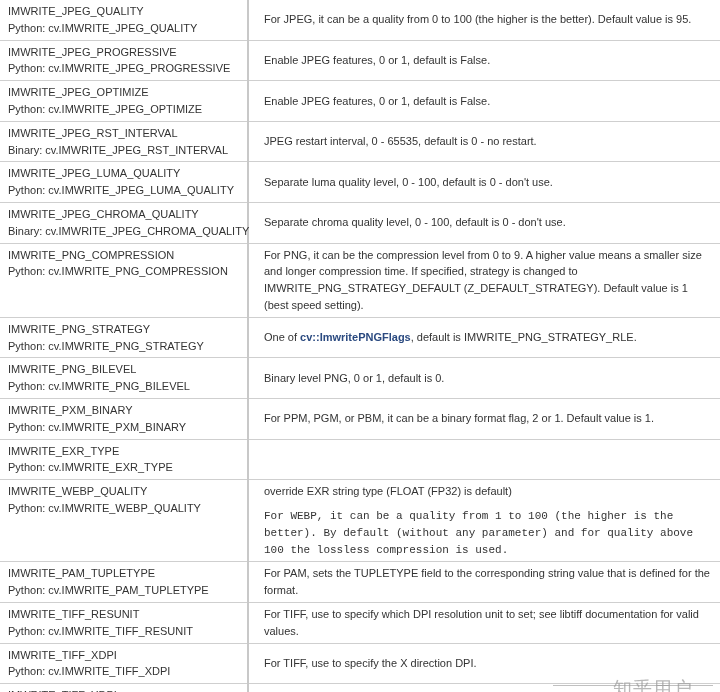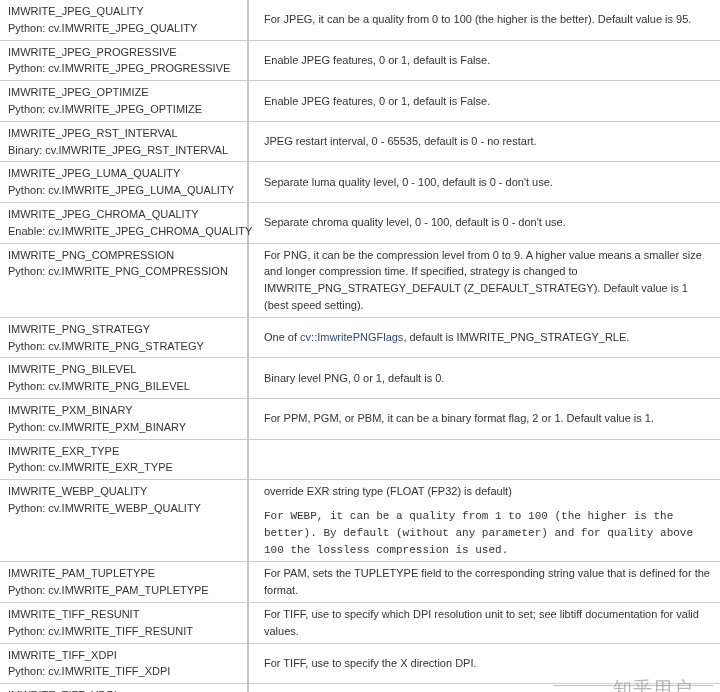--- a/index.html
+++ b/index.html
@@ -36,21 +36,21 @@
     }
     table.params td.desc {
       border-left: 2px solid #c8c8c8;
       padding-left: 5px;
     }
     .name-line { white-space: nowrap; display: block; }
     .desc p { margin: 0; padding-left: 10px; }
     .desc p + p { margin-top: 8px; font-family: Liberation Mono, monospace; }
     a.ref {
       color: #2b4a80;
-      font-weight: normal;
+      font-weight: bold;
       text-decoration: none;
     }
     .watermark {
       position: absolute;
       left: 613px;
       top: 676px;
       font-family: "DejaVu Sans", sans-serif;
       font-size: 19px;
       color: rgba(160,160,160,0.75);
       letter-spacing: 1px;
@@ -118,21 +118,21 @@
         <span class="name-line">Python: cv.IMWRITE_JPEG_LUMA_QUALITY</span>
       </td>
       <td class="desc">
         <p>Separate luma quality level, 0 - 100, default is 0 - don't use.</p>
       </td>
     </tr>
 
     <tr style="height:38px">
       <td class="name">
         <span class="name-line">IMWRITE_JPEG_CHROMA_QUALITY</span>
-        <span class="name-line">Enable: cv.IMWRITE_JPEG_CHROMA_QUALITY</span>
+        <span class="name-line">Binary: cv.IMWRITE_JPEG_CHROMA_QUALITY</span>
       </td>
       <td class="desc">
         <p>Separate chroma quality level, 0 - 100, default is 0 - don't use.</p>
       </td>
     </tr>
 
     <tr style="height:72px">
       <td class="name">
         <span class="name-line">IMWRITE_PNG_COMPRESSION</span>
         <span class="name-line">Python: cv.IMWRITE_PNG_COMPRESSION</span>

